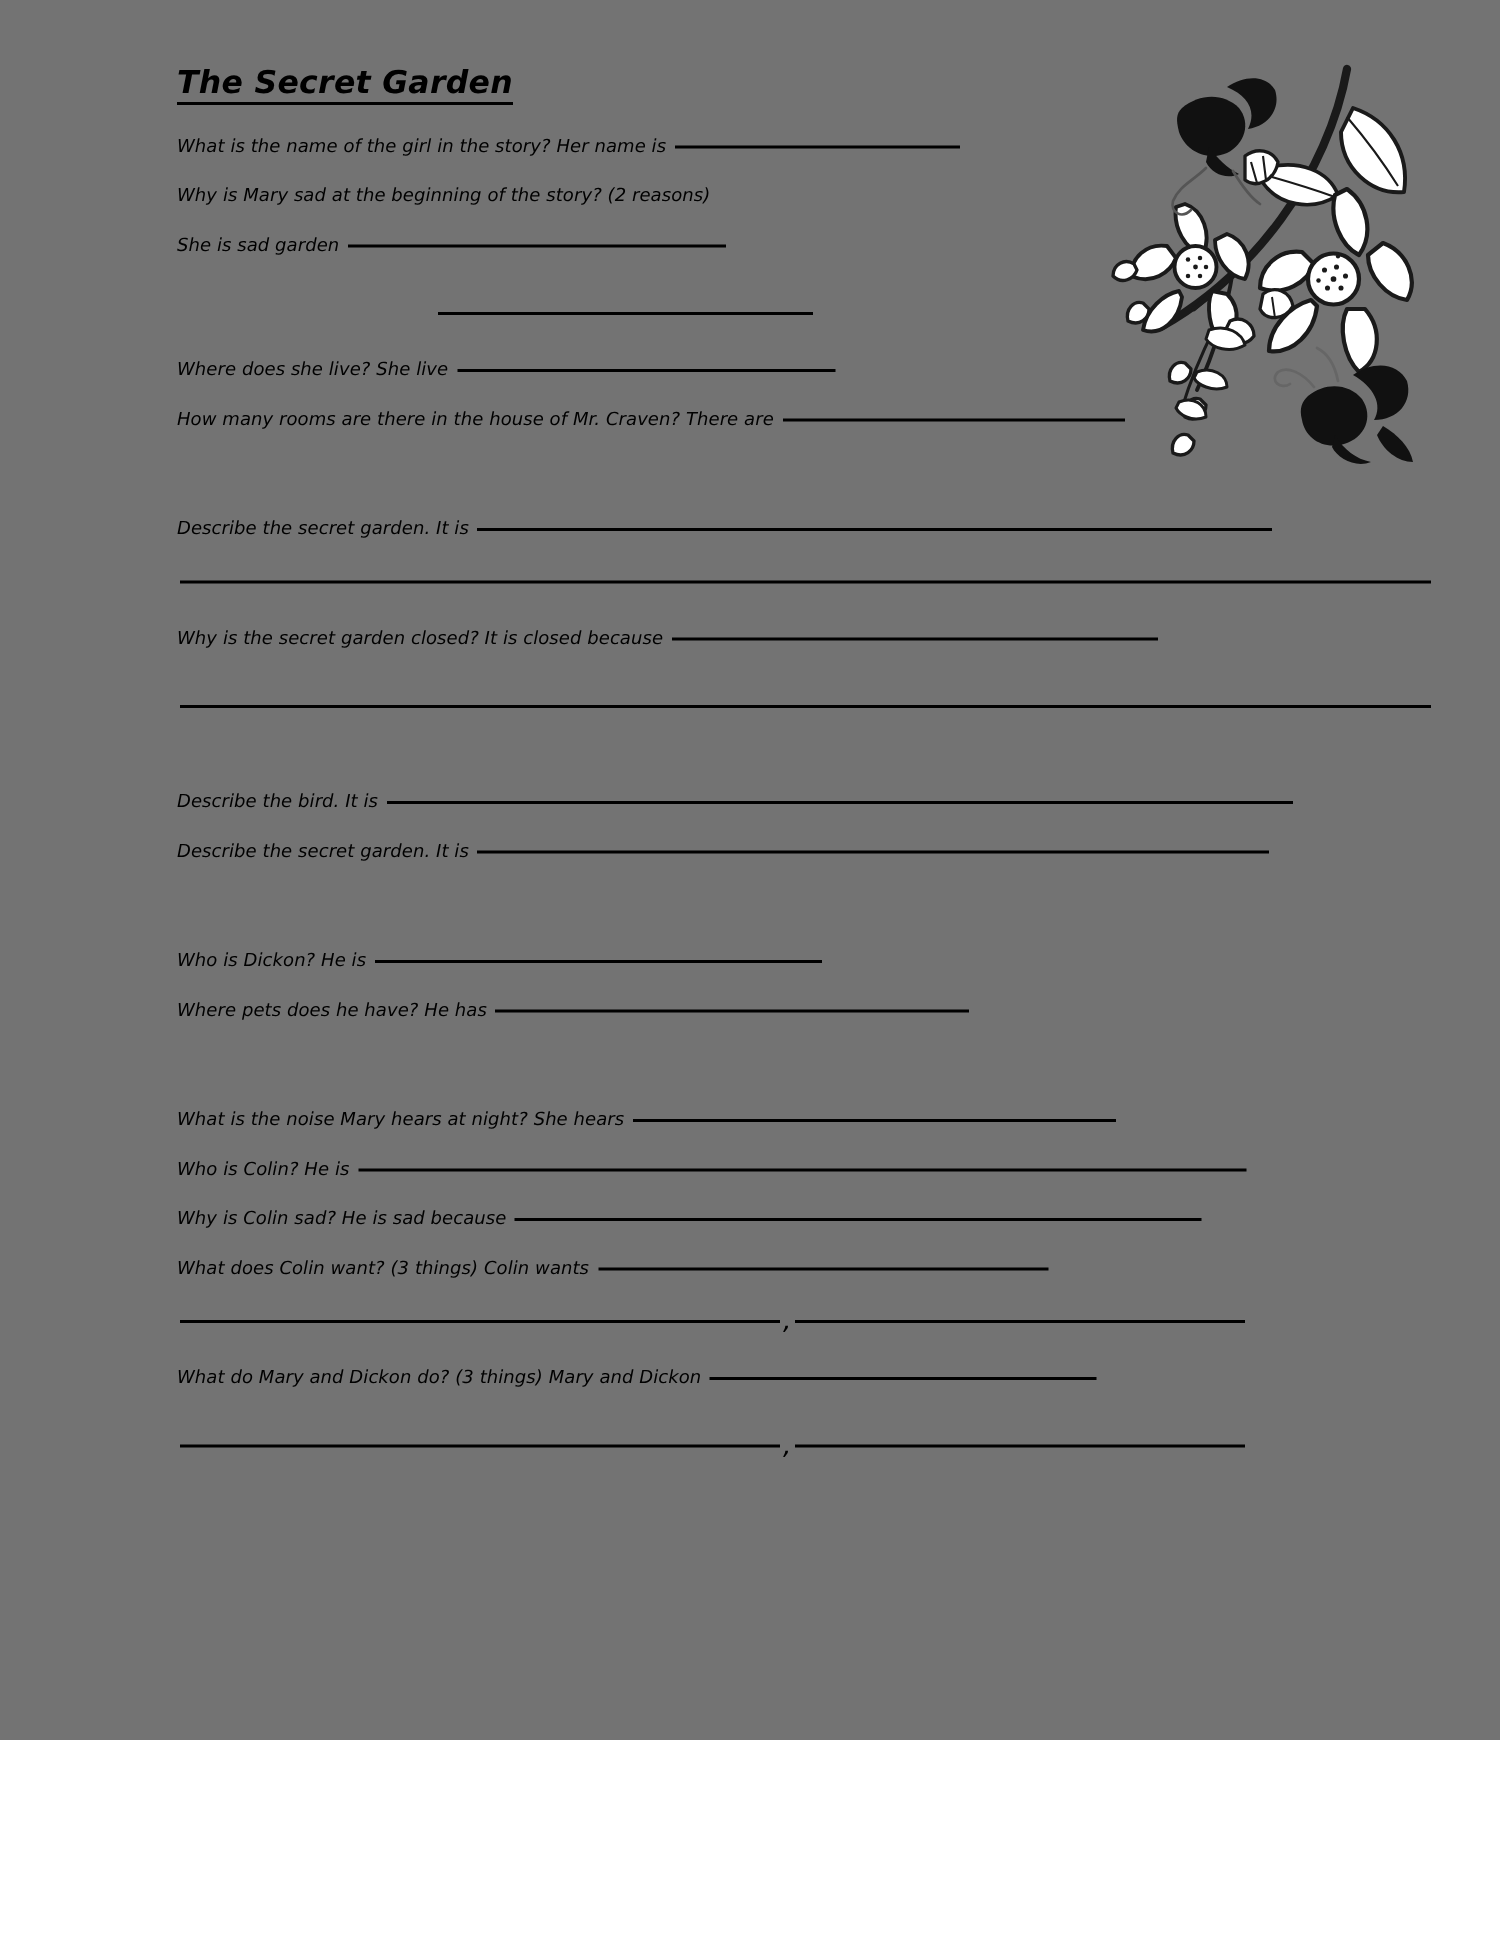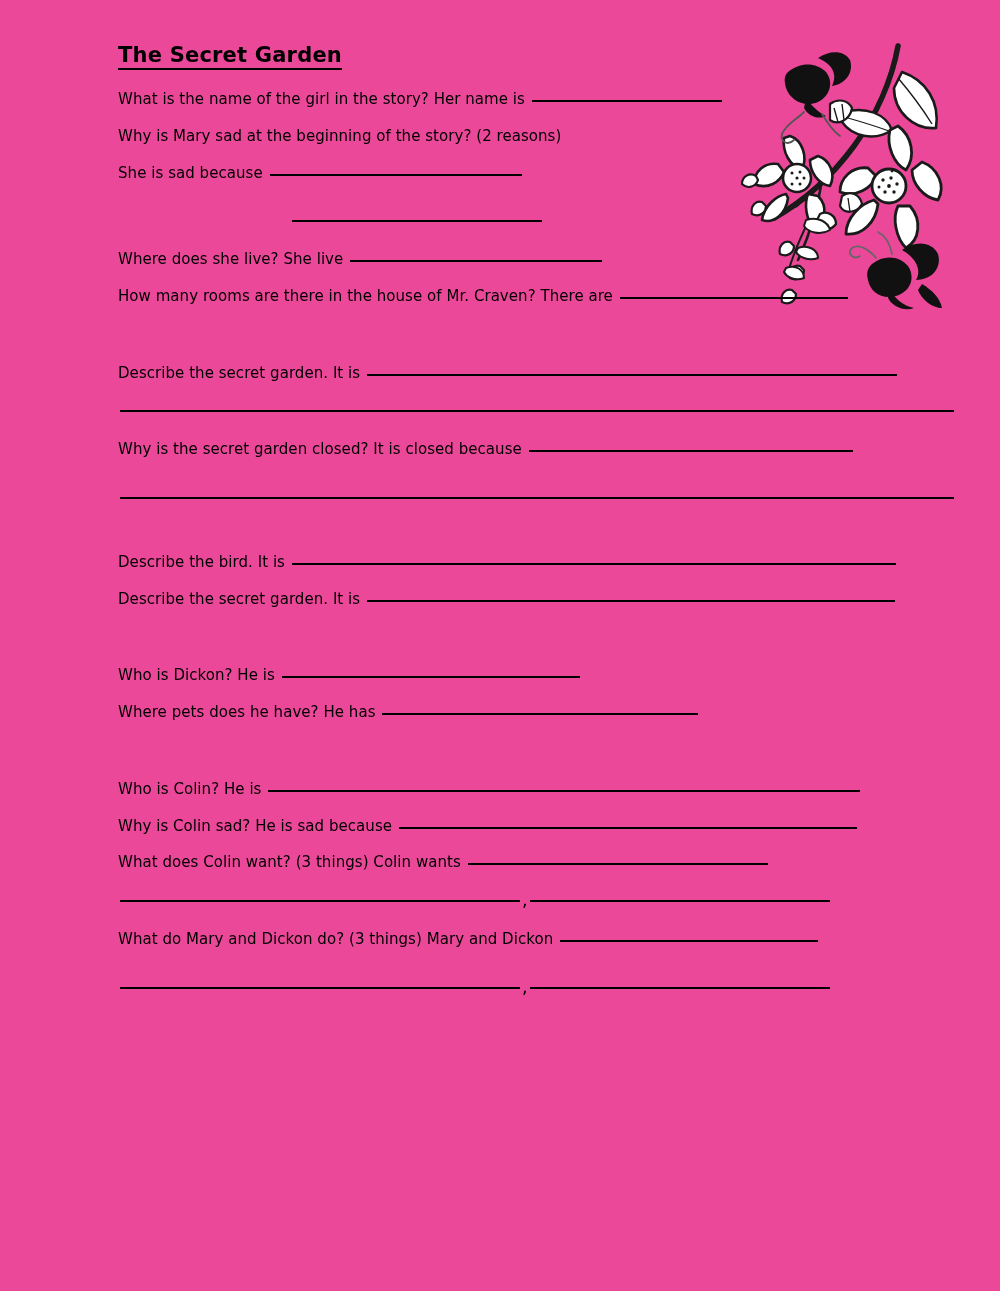--- a/index.html
+++ b/index.html
@@ -6,23 +6,24 @@
     margin: 0;
     padding: 0;
     background: #ffffff;
   }
   body {
     font-family: "DejaVu Sans", sans-serif;
   }
   .page {
     position: relative;
     width: 1000px;
-    height: 1291px;
-    background: #ec4899;
+    height: 1160px;
+    background: #737373;
     overflow: hidden;
+    font-style: italic;
   }
 
   
   .floral {
     position: absolute;
     top: 28px;
     left: 726px;
     width: 232px;
     height: 282px;
     pointer-events: none;
@@ -44,21 +45,21 @@
     color: #000000;
     letter-spacing: 0.2px;
     display: inline-block;
     border-bottom: 2px solid #000000;
     padding-bottom: 1px;
     line-height: 1.1;
     margin-bottom: 20px;
   }
 
   .q {
-    font-size: 15px;
+    font-size: 12px;
     color: #000000;
     line-height: 1.25;
     white-space: nowrap;
     margin-bottom: 18px;
     letter-spacing: 0.05px;
   }
 
   
   .blank {
     display: inline-block;
@@ -196,21 +197,21 @@
       <span>What is the name of the girl in the story? Her name is </span><span class="blank" style="width:190px"></span>
     </div>
 
     
     <div class="q">
       <span>Why is Mary sad at the beginning of the story? (2 reasons)</span>
     </div>
 
     
     <div class="q">
-      <span>She is sad because </span><span class="blank" style="width:252px"></span>
+      <span>She is sad garden </span><span class="blank" style="width:252px"></span>
     </div>
 
     <div class="gap-sm"></div>
 
     
     <div class="contline indent-row">
       <span class="blank" style="width:250px"></span>
     </div>
 
     
@@ -264,20 +265,23 @@
     </div>
 
     
     <div class="q">
       <span>Where pets does he have? He has </span><span class="blank" style="width:316px"></span>
     </div>
 
     <div class="gap-lg"></div>
 
     
+    <div class="q">
+      <span>What is the noise Mary hears at night? She hears </span><span class="blank" style="width:322px"></span>
+    </div>
 
     
     <div class="q">
       <span>Who is Colin? He is </span><span class="blank" style="width:592px"></span>
     </div>
 
     
 
     
     <div class="q">

